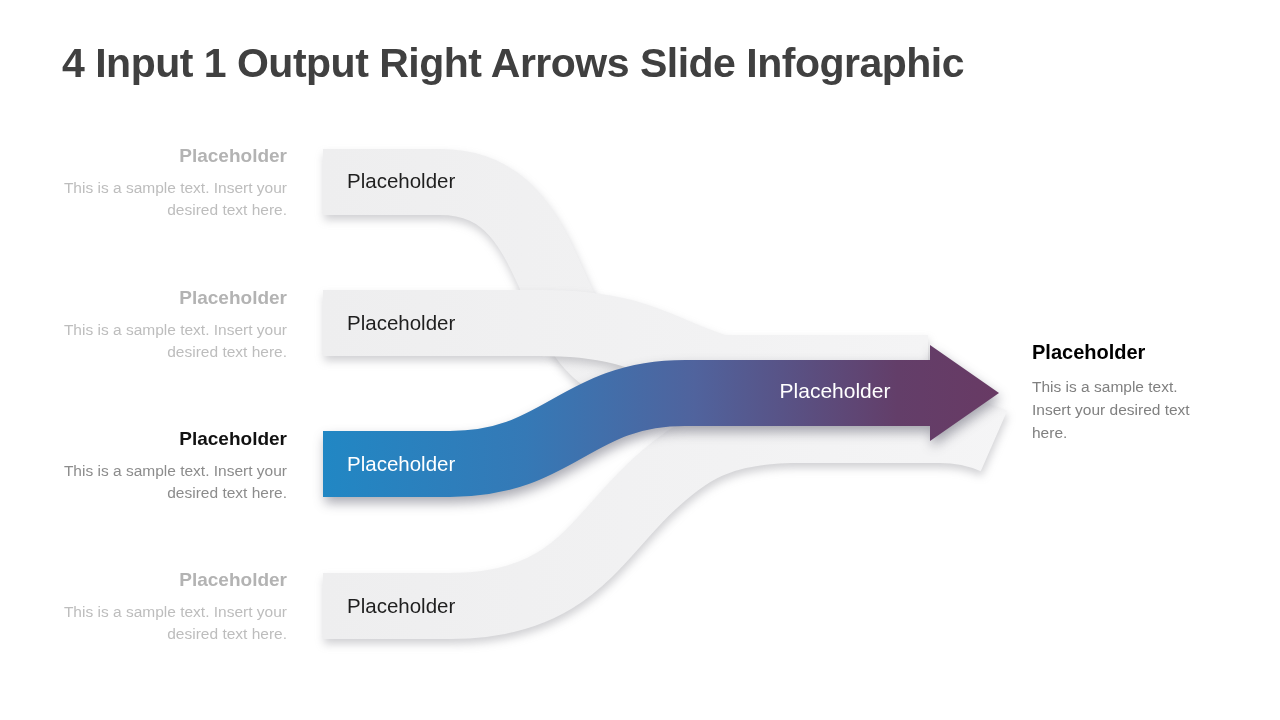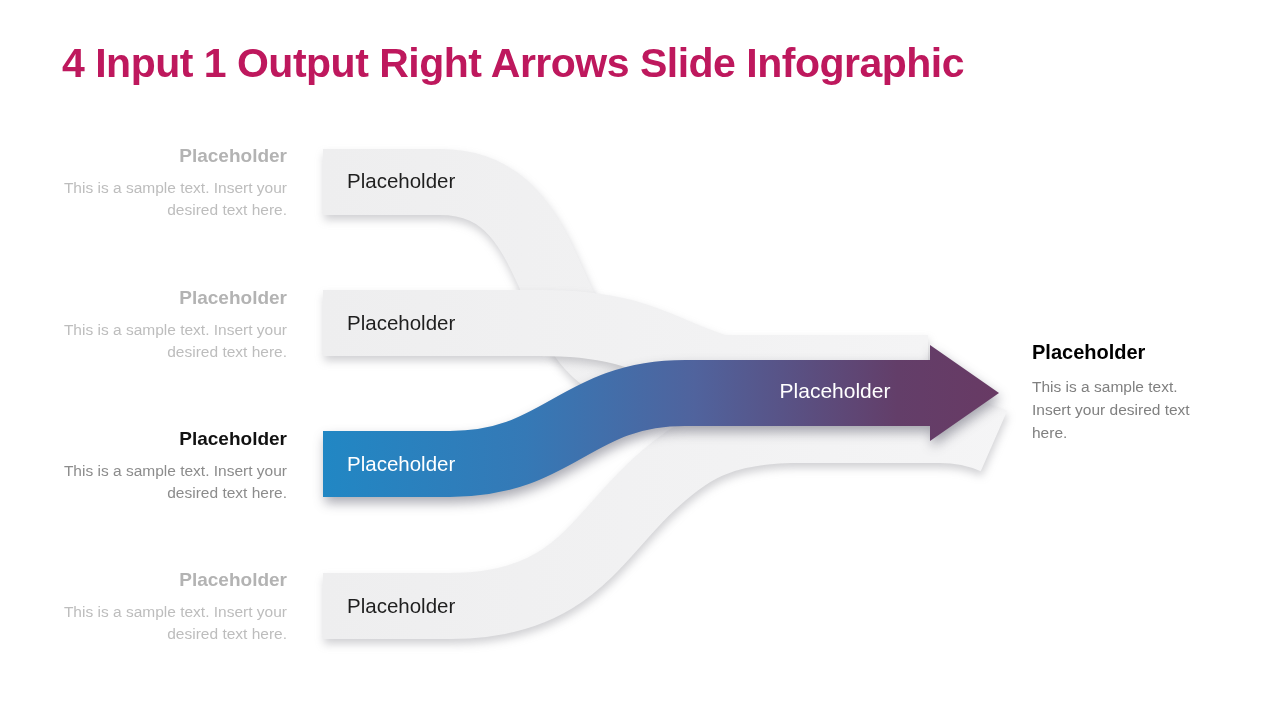--- a/index.html
+++ b/index.html
@@ -7,21 +7,21 @@
     width:1280px; height:720px;
     background:#ffffff;
     font-family:"Liberation Sans", sans-serif;
     position:relative; overflow:hidden;
   }
   .abs { position:absolute; }
 
   .slide-title {
     left:62px; top:40px; width:1100px;
     font-size:41px; font-weight:600; letter-spacing:-0.5px;
-    color:#be185d; white-space:nowrap;
+    color:#404040; white-space:nowrap;
   }
 
   svg.diagram { position:absolute; left:0; top:0; }
   .gray-band { filter:drop-shadow(1px 5px 4px rgba(115,115,125,0.33)); }
   .color-band { filter:drop-shadow(2px 6px 6px rgba(55,55,75,0.42)); }
 
   
   .in-block { position:absolute; right:993px; width:245px; text-align:right; }
   .in-block .hdr { font-size:19px; font-weight:bold; line-height:22px; margin:0 0 10px 0; }
   .in-block .bdy { font-size:15.5px; line-height:22px; margin:0; }

